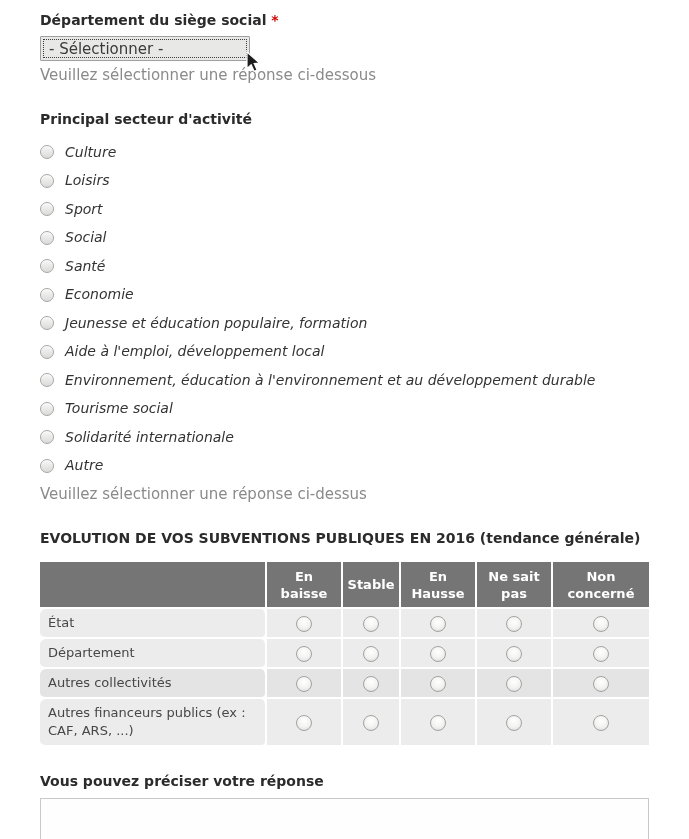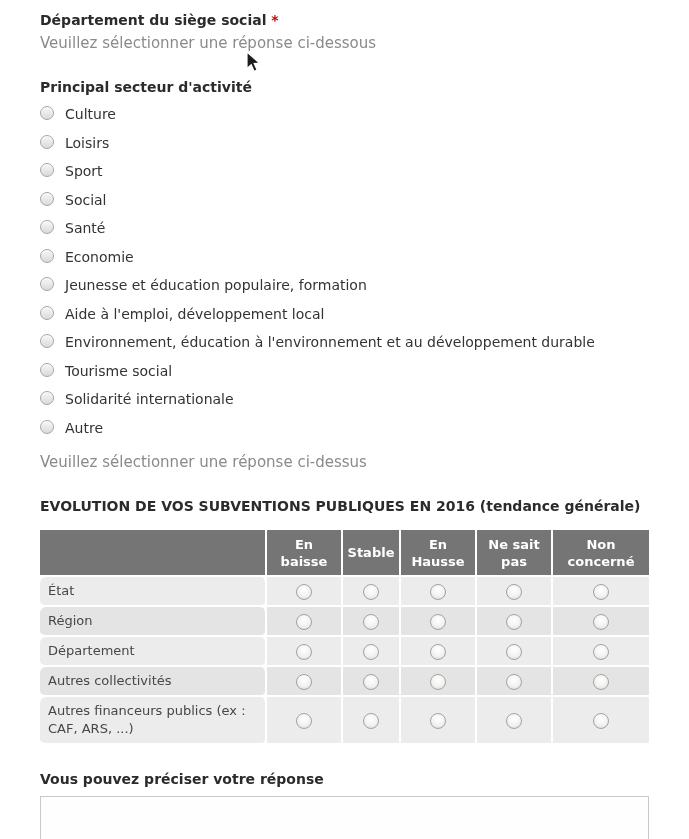--- a/index.html
+++ b/index.html
@@ -62,22 +62,24 @@
     color:var(--help);
     line-height:16px;
   }
 
   .section{ margin-top:28px; }
 
   
   .radio-list{ margin-top:10px; }
   .radio-item{
     display:flex;
+    align-items:center;
     height:28.5px;
     cursor:pointer;
+    font-style:italic;
   }
   .radio-circle{
     width:14px; height:14px;
     border:1px solid #a6a6a4;
     border-radius:50%;
     background:linear-gradient(#f8f8f8,#dadad8);
     box-shadow:inset 0 1px 1px rgba(255,255,255,.8);
     flex:0 0 auto;
   }
   .radio-item .radio-label{
@@ -163,20 +165,24 @@
     z-index:50;
   }
 </style>
 </head>
 <body>
 
 <div class="page">
 
   <section class="field">
     <span class="field-label"><span>Département du siège social</span>&nbsp;<span class="req">*</span></span>
+    <div class="select-widget">
+      <span class="select-text">- Sélectionner -</span>
+      <span class="focus-ring"></span>
+    </div>
     <div class="help-text">Veuillez sélectionner une réponse ci-dessous</div>
   </section>
 
   <section class="section">
     <span class="field-label">Principal secteur d'activité</span>
     <div class="radio-list" id="secteur-options">
         <div class="radio-item">
           <span class="radio-circle"></span>
           <span class="radio-label">Culture</span>
         </div>
@@ -251,28 +257,20 @@
       </thead>
       <tbody id="matrix-body">
           <tr class="odd">
             <td class="row-label">État</td>
             <td class="radio-cell"><span class="table-radio"></span></td>
             <td class="radio-cell"><span class="table-radio"></span></td>
             <td class="radio-cell"><span class="table-radio"></span></td>
             <td class="radio-cell"><span class="table-radio"></span></td>
             <td class="radio-cell"><span class="table-radio"></span></td>
           </tr>
-          <tr class="even">
-            <td class="row-label">Région</td>
-            <td class="radio-cell"><span class="table-radio"></span></td>
-            <td class="radio-cell"><span class="table-radio"></span></td>
-            <td class="radio-cell"><span class="table-radio"></span></td>
-            <td class="radio-cell"><span class="table-radio"></span></td>
-            <td class="radio-cell"><span class="table-radio"></span></td>
-          </tr>
           <tr class="odd">
             <td class="row-label">Département</td>
             <td class="radio-cell"><span class="table-radio"></span></td>
             <td class="radio-cell"><span class="table-radio"></span></td>
             <td class="radio-cell"><span class="table-radio"></span></td>
             <td class="radio-cell"><span class="table-radio"></span></td>
             <td class="radio-cell"><span class="table-radio"></span></td>
           </tr>
           <tr class="even">
             <td class="row-label">Autres collectivités</td>

